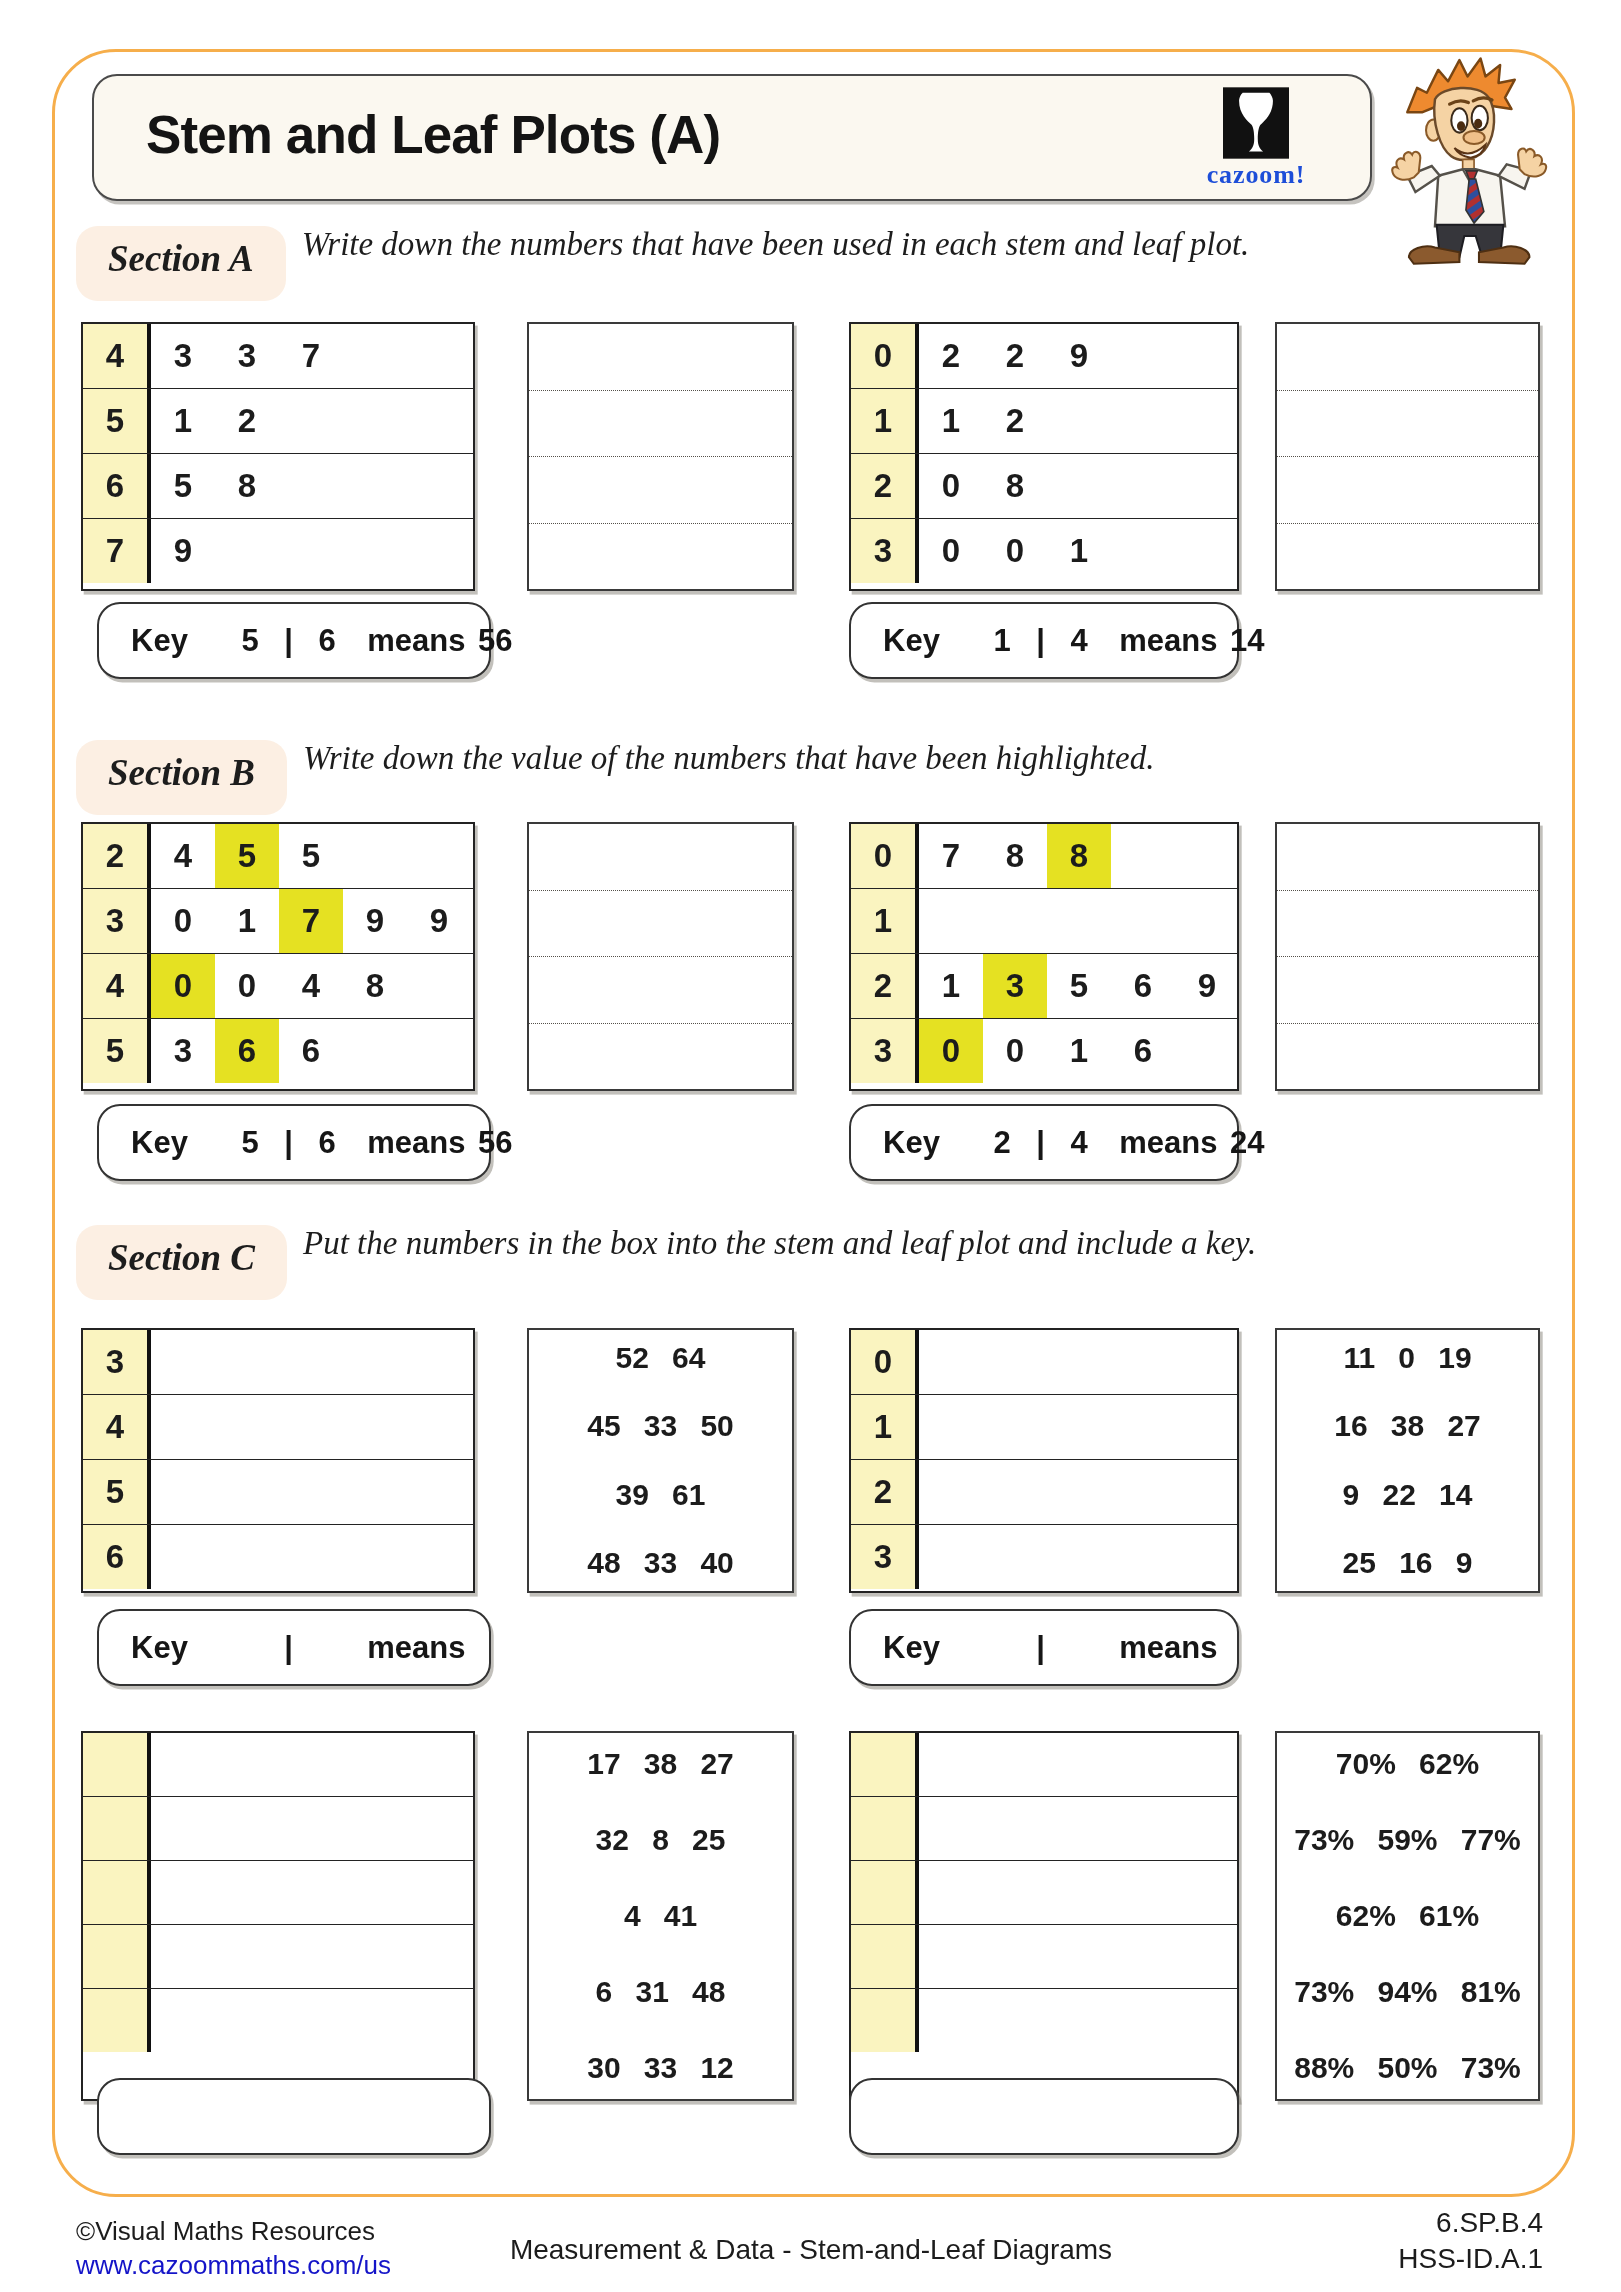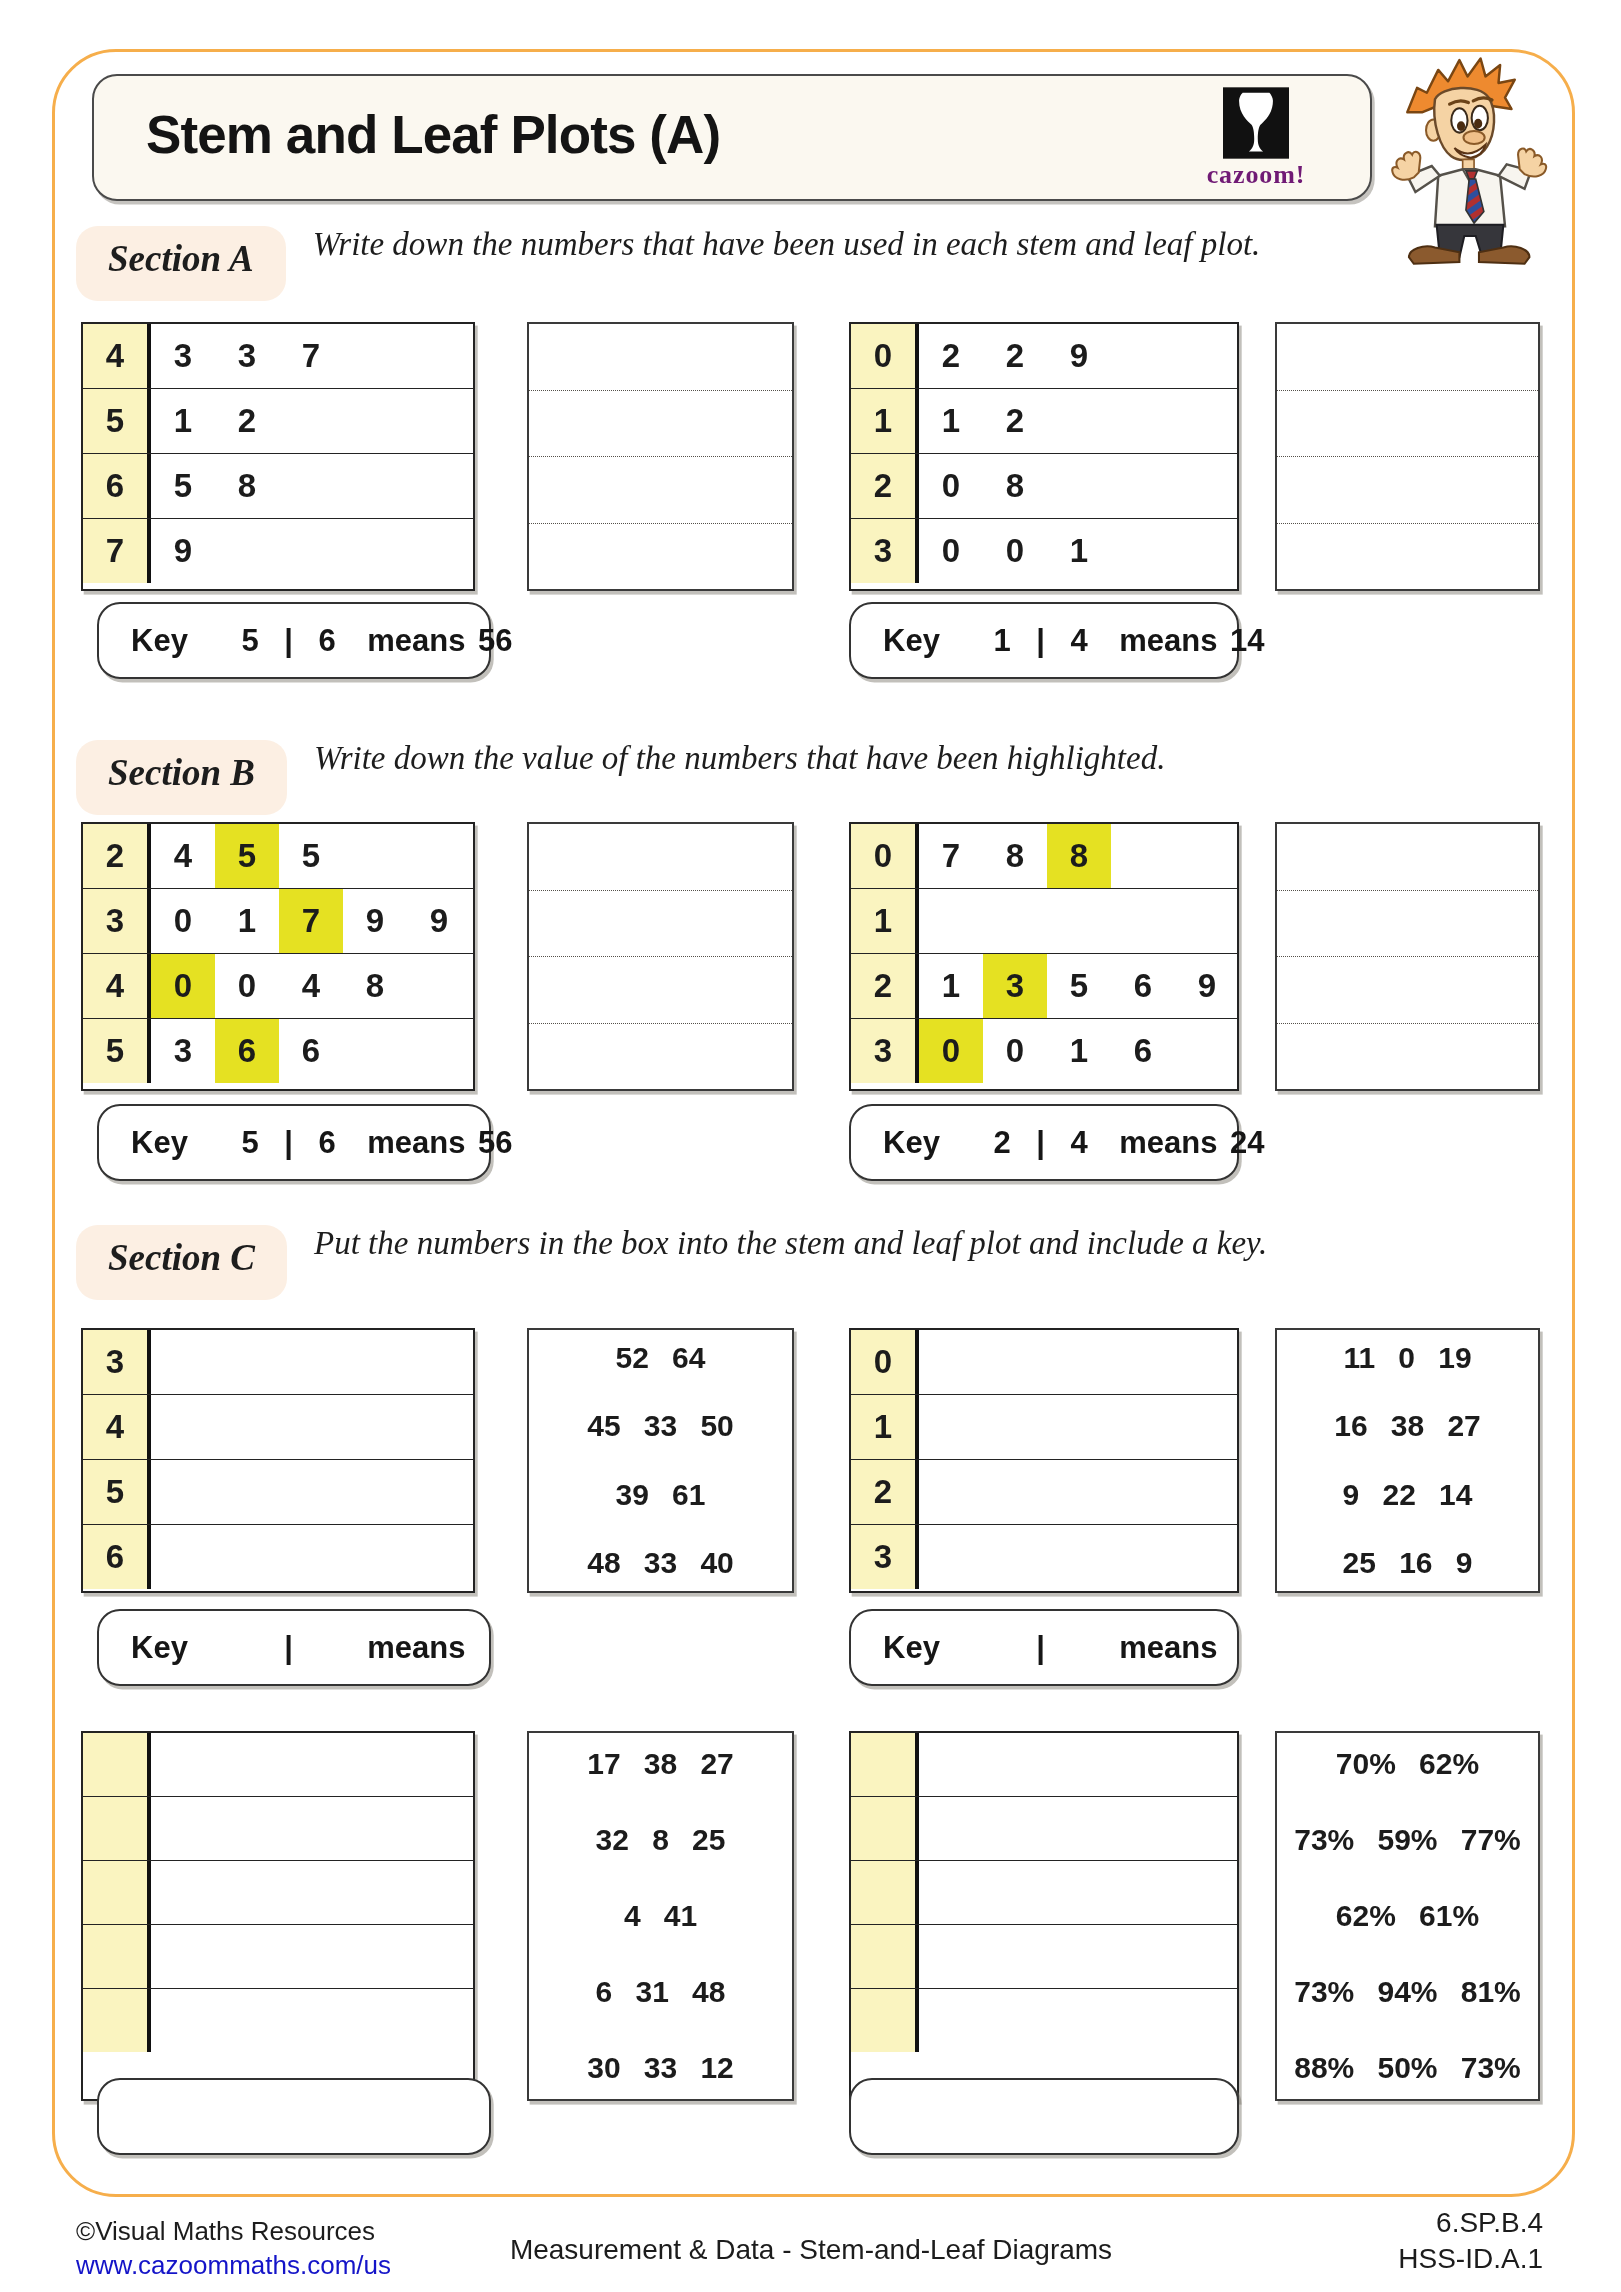--- a/index.html
+++ b/index.html
@@ -18,28 +18,28 @@
     border:3.6px solid var(--accent-orange);border-radius:64px;}
 
   
   .title-box{position:absolute;left:92px;top:74px;width:1276px;height:123px;
     background:#FBF8F0;border:2.7px solid #4A4A4A;border-radius:25px;
     box-shadow:2.7px 3.6px 0 rgba(110,105,95,.4);}
   .title{margin:0;padding-left:52px;line-height:117px;font-size:53px;font-weight:bold;
     letter-spacing:-0.9px;color:#141414;}
   .logo{position:absolute;right:47px;top:10.7px;width:134px;text-align:center;}
   .logo-text{font-family:"Liberation Serif",serif;font-weight:bold;font-size:26px;
-    letter-spacing:0.9px;margin-top:-1.8px;color:#701a75;}
+    letter-spacing:0.9px;margin-top:-1.8px;color:#1d4ed8;}
 
   
   .sec-head{position:absolute;left:76px;height:75px;display:flex;}
   .sec-label{display:inline-block;background:var(--label-peach);border-radius:21.5px;
     padding:10.7px 32px;font-family:"Liberation Serif",serif;font-style:italic;
     font-weight:bold;font-size:37px;color:#1d1d1d;}
-  .sec-instr{margin-left:27px;font-family:"Liberation Serif",serif;font-style:italic;
+  .sec-instr{margin-left:16px;font-family:"Liberation Serif",serif;font-style:italic;
     font-size:33px;color:#1d1d1d;}
   .sec-a{top:226px}.sec-b{top:740px}.sec-c{top:1225px}
 
   
   .slt{position:absolute;background:#fff;border:2.7px solid #232323;box-sizing:border-box;
     box-shadow:2.7px 3.6px 0 rgba(120,115,105,.45);}
   .slt-row{display:flex;height:64px;}
   .slt-row + .slt-row{border-top:1.8px solid #232323;}
   .stem{width:64px;background:var(--stem-yellow);border-right:4.5px solid #111;
     text-align:center;font-weight:bold;font-size:33px;line-height:64px;flex:0 0 64px;}

